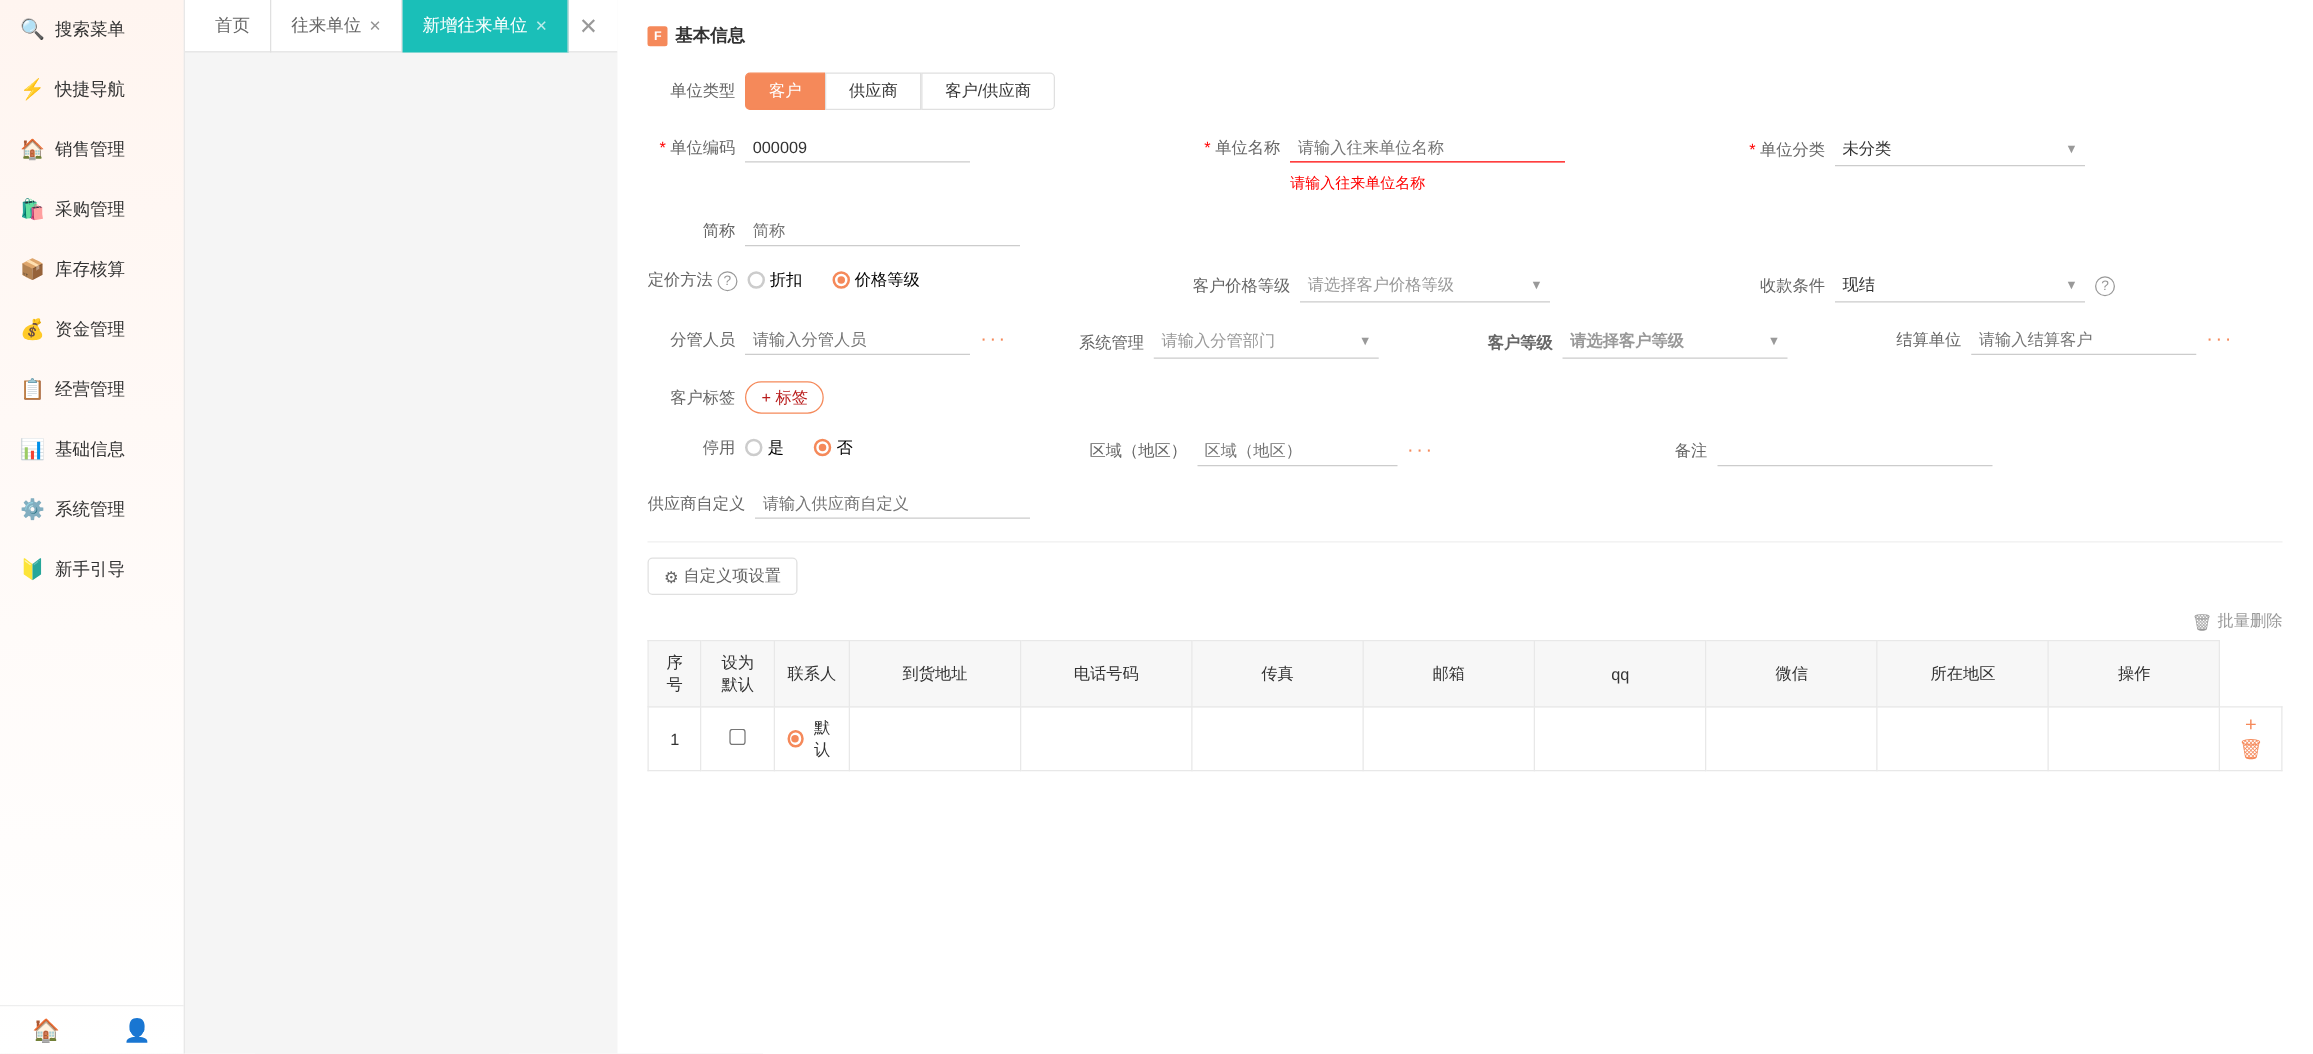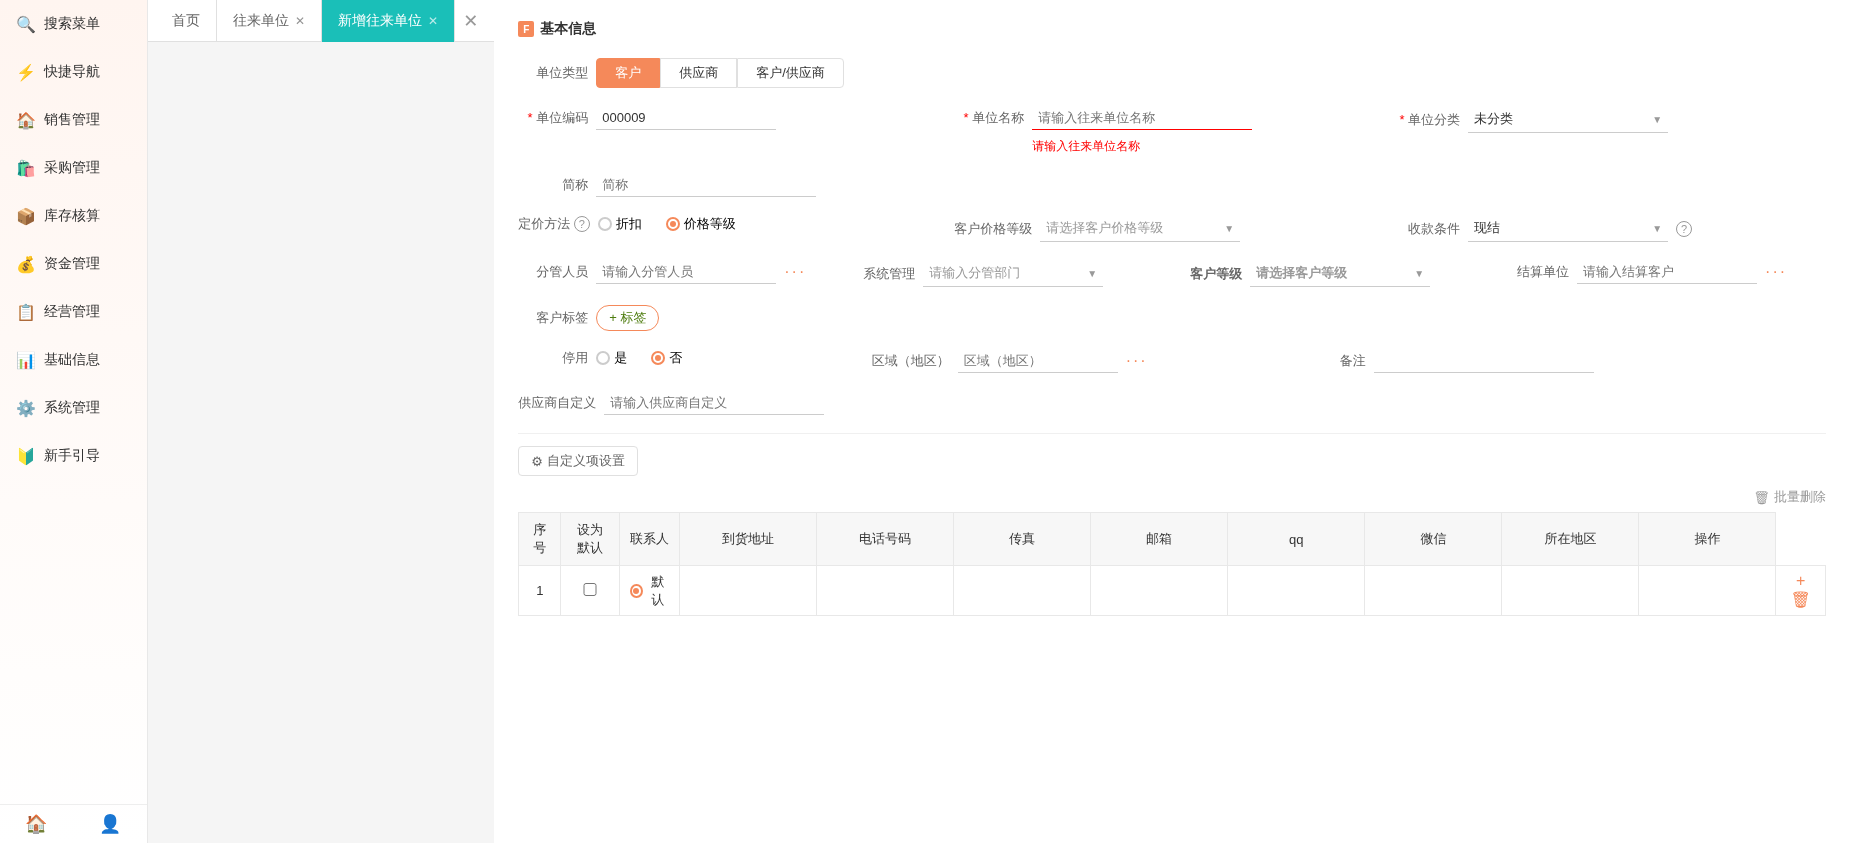--- a/index.html
+++ b/index.html
@@ -171,21 +171,21 @@
       display: flex; align-items: center; justify-content: center;
     }
     .radio-circle.active { border-color: #f5895a; }
     .radio-circle.active::after {
       content: ''; width: 6px; height: 6px; border-radius: 50%; background: #f5895a;
     }
 
     
     .tag-btn {
       border: 1px solid #f5895a;
-      color: #4d7c0f;
+      color: #b91c1c;
       background: #fff;
       border-radius: 20px;
       padding: 3px 12px;
       cursor: pointer;
       font-size: 13px;
       display: flex;
       align-items: center;
       gap: 4px;
     }
 

